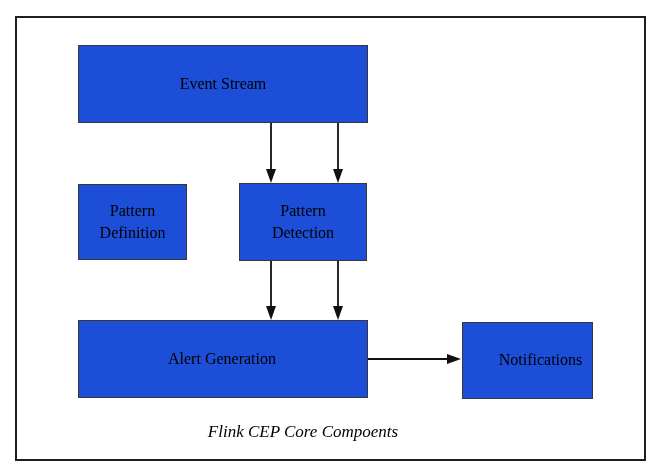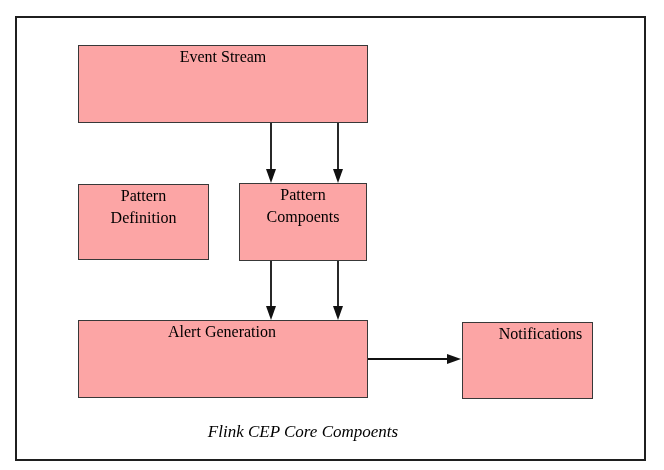--- a/index.html
+++ b/index.html
@@ -37,31 +37,31 @@
     stroke-width: 1.8;
   }
   .arrows polygon {
     fill: #111111;
     stroke: none;
   }
   .node {
     position: absolute;
     box-sizing: border-box;
     border: 1.5px solid #383838;
-    background: #fca5a5;
+    background: #1d4ed8;
     display: flex;
-    align-items: flex-start;
+    align-items: center;
     justify-content: center;
     text-align: center;
     font-size: 16px;
     line-height: 1.4;
     padding: 0 18px;
   }
   .node-event-stream      { left: 78px;  top: 45px;  width: 290px; height: 78px; }
-  .node-pattern-definition{ left: 78px;  top: 184px; width: 131px; height: 76px; }
+  .node-pattern-definition{ left: 78px;  top: 184px; width: 109px; height: 76px; }
   .node-pattern-detection { left: 239px; top: 183px; width: 128px; height: 78px; }
   .node-alert-generation  { left: 78px;  top: 320px; width: 290px; height: 78px; padding-left: 16px; }
   .node-notifications     { left: 462px; top: 322px; width: 131px; height: 77px; padding-left: 44px; }
   .caption {
     position: absolute;
     left: 153px;
     top: 422px;
     width: 300px;
     text-align: center;
     font-size: 17px;
@@ -101,21 +101,21 @@
 
   <div class="node node-event-stream">
     <span>Event Stream</span>
   </div>
 
   <div class="node node-pattern-definition">
     <span>Pattern Definition</span>
   </div>
 
   <div class="node node-pattern-detection">
-    <span>Pattern Compoents</span>
+    <span>Pattern Detection</span>
   </div>
 
   <div class="node node-alert-generation">
     <span>Alert Generation</span>
   </div>
 
   <div class="node node-notifications">
     <span>Notifications</span>
   </div>
 

